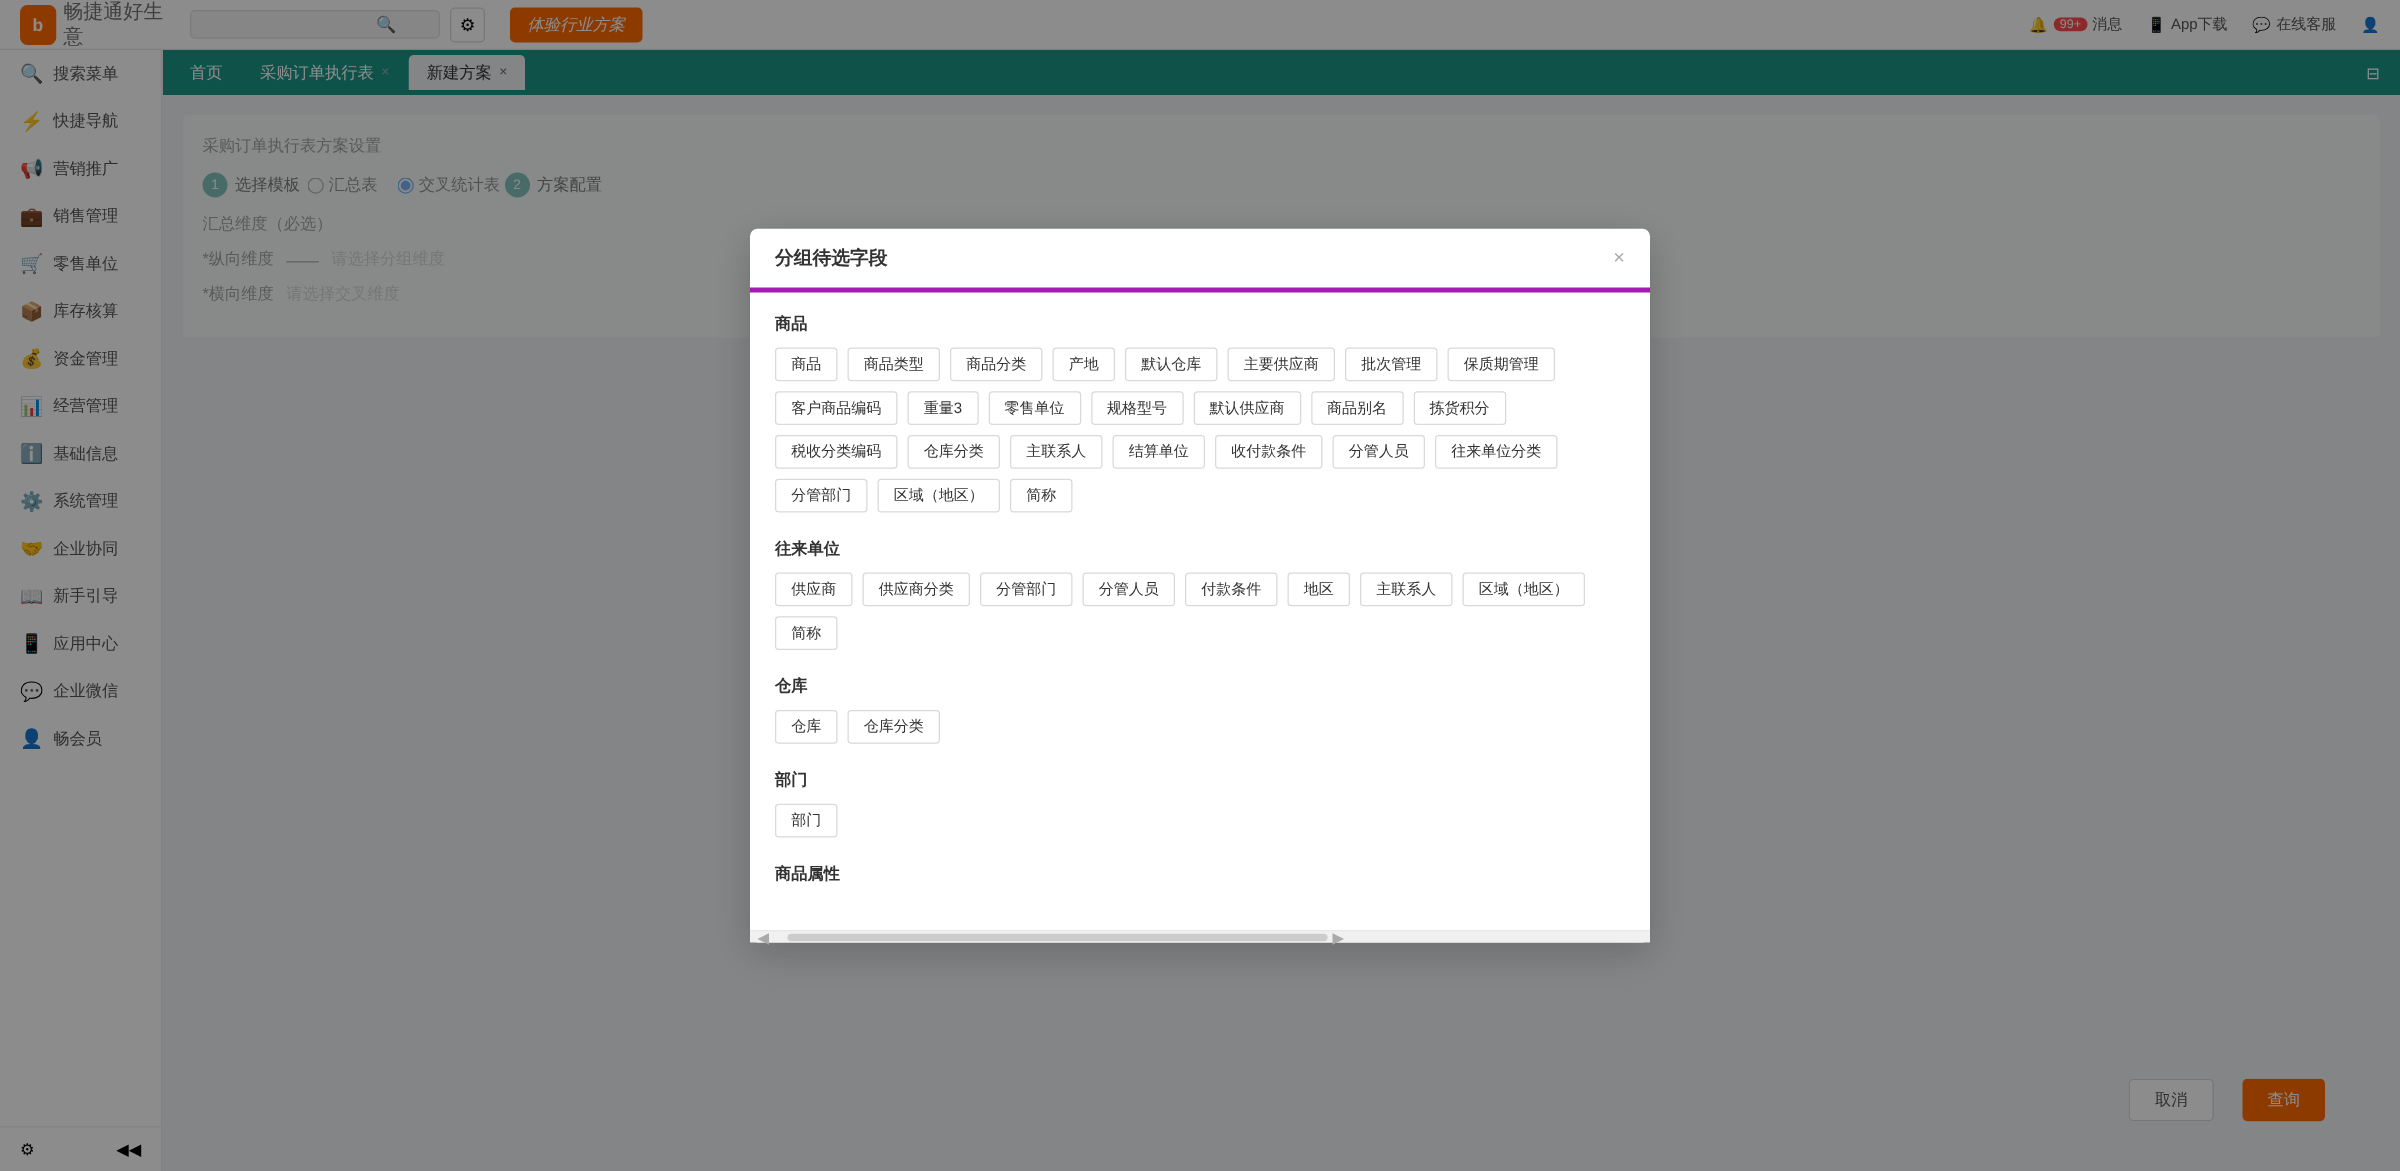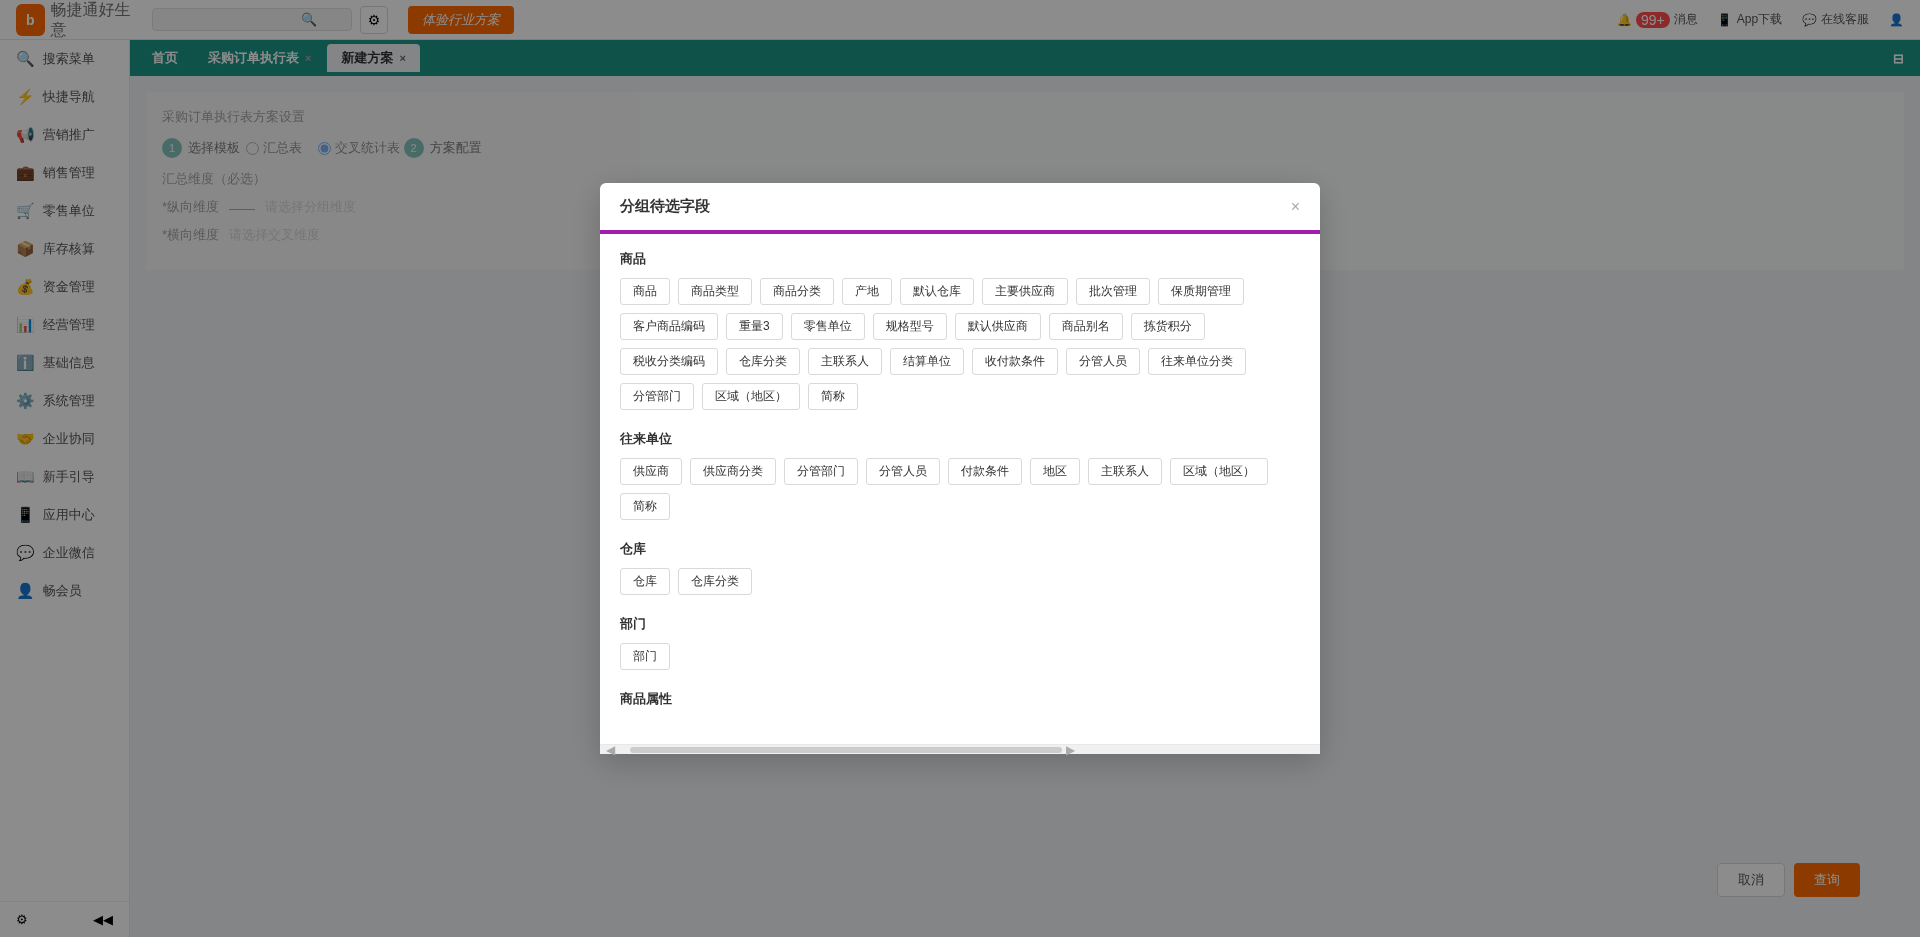--- a/index.html
+++ b/index.html
@@ -60,36 +60,35 @@
     }
     .topbar-right-item {
       display: flex; align-items: center; gap: 4px;
       font-size: 12px; color: #555; cursor: pointer;
     }
     .badge {
       background: #ff4d4f;
       color: white;
       border-radius: 10px;
       padding: 0 5px;
-      font-size: 14px;
+      font-size: 10px;
       min-width: 18px;
       text-align: right;
     }
 
     
     .tabbar {
       height: 36px;
       background: #1a9688;
       display: flex;
       align-items: center;
       position: fixed;
       top: 40px; left: 130px; right: 0;
       z-index: 99;
       padding: 0 8px;
-      font-weight: bold;
     }
     .tab-item {
       height: 28px;
       padding: 0 14px;
       display: flex; align-items: center; gap: 6px;
       border-radius: 4px 4px 0 0;
       color: #fff;
       font-size: 13px;
       cursor: pointer;
       margin-right: 2px;
@@ -214,21 +213,21 @@
     
     .modal-body::-webkit-scrollbar { width: 6px; }
     .modal-body::-webkit-scrollbar-thumb { background: #ccc; border-radius: 3px; }
 
     
     .modal-footer {
       position: fixed;
       bottom: 40px;
       right: 60px;
       display: flex;
-      gap: 9px;
+      gap: 23px;
     }
     .btn-cancel {
       padding: 7px 20px;
       border: 1px solid #d9d9d9;
       border-radius: 4px;
       background: #fff;
       color: #555;
       font-size: 13px;
       cursor: pointer;
     }

